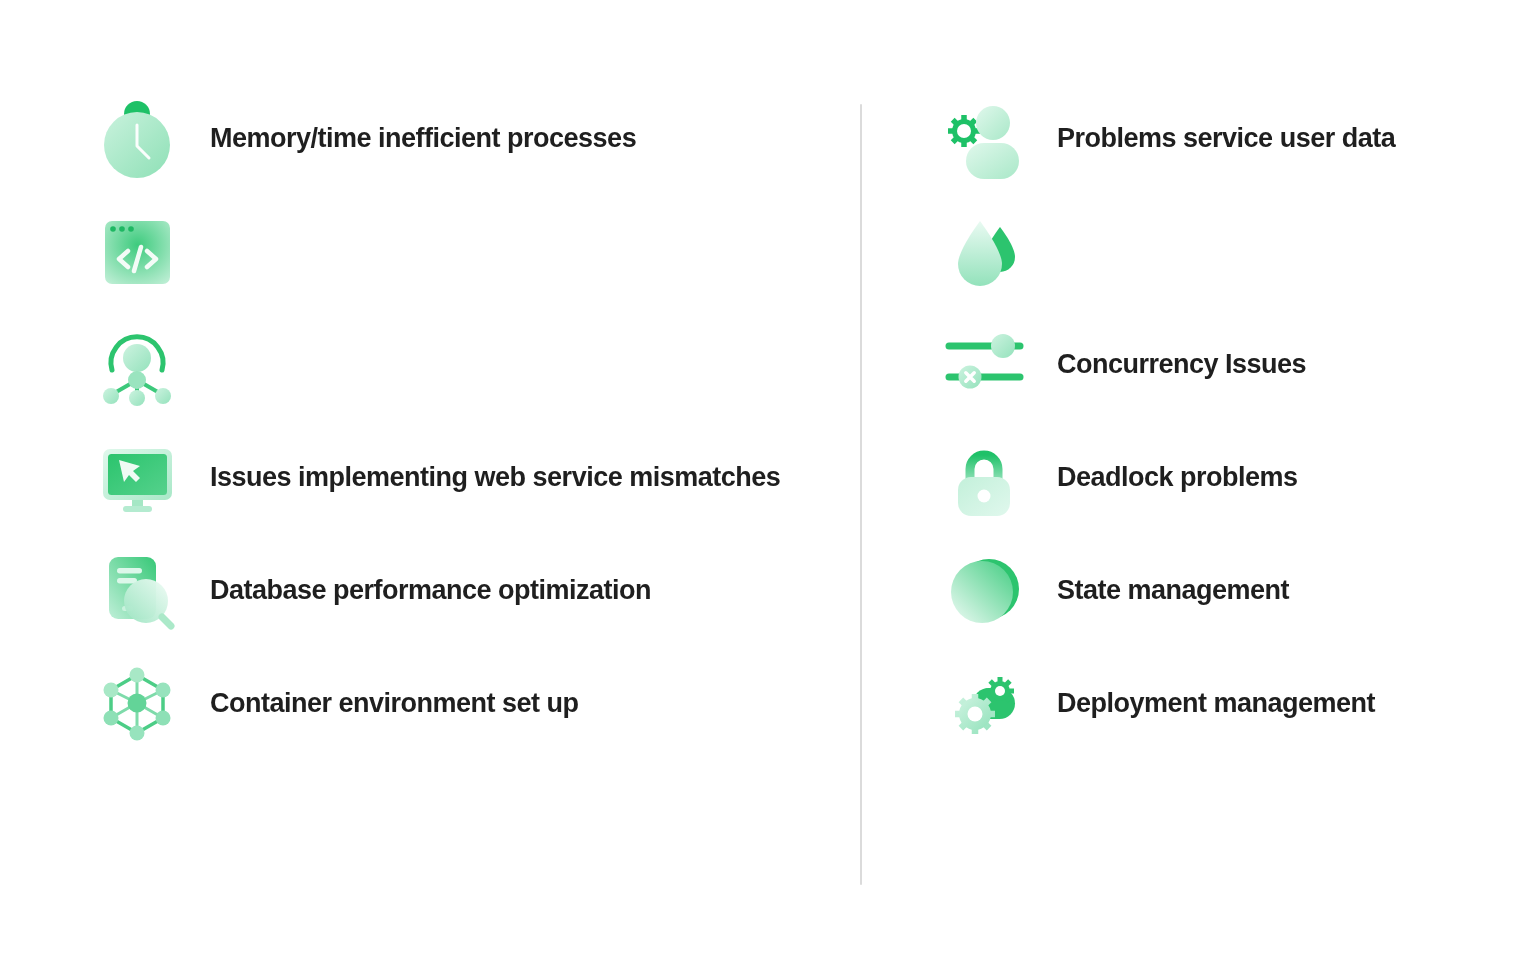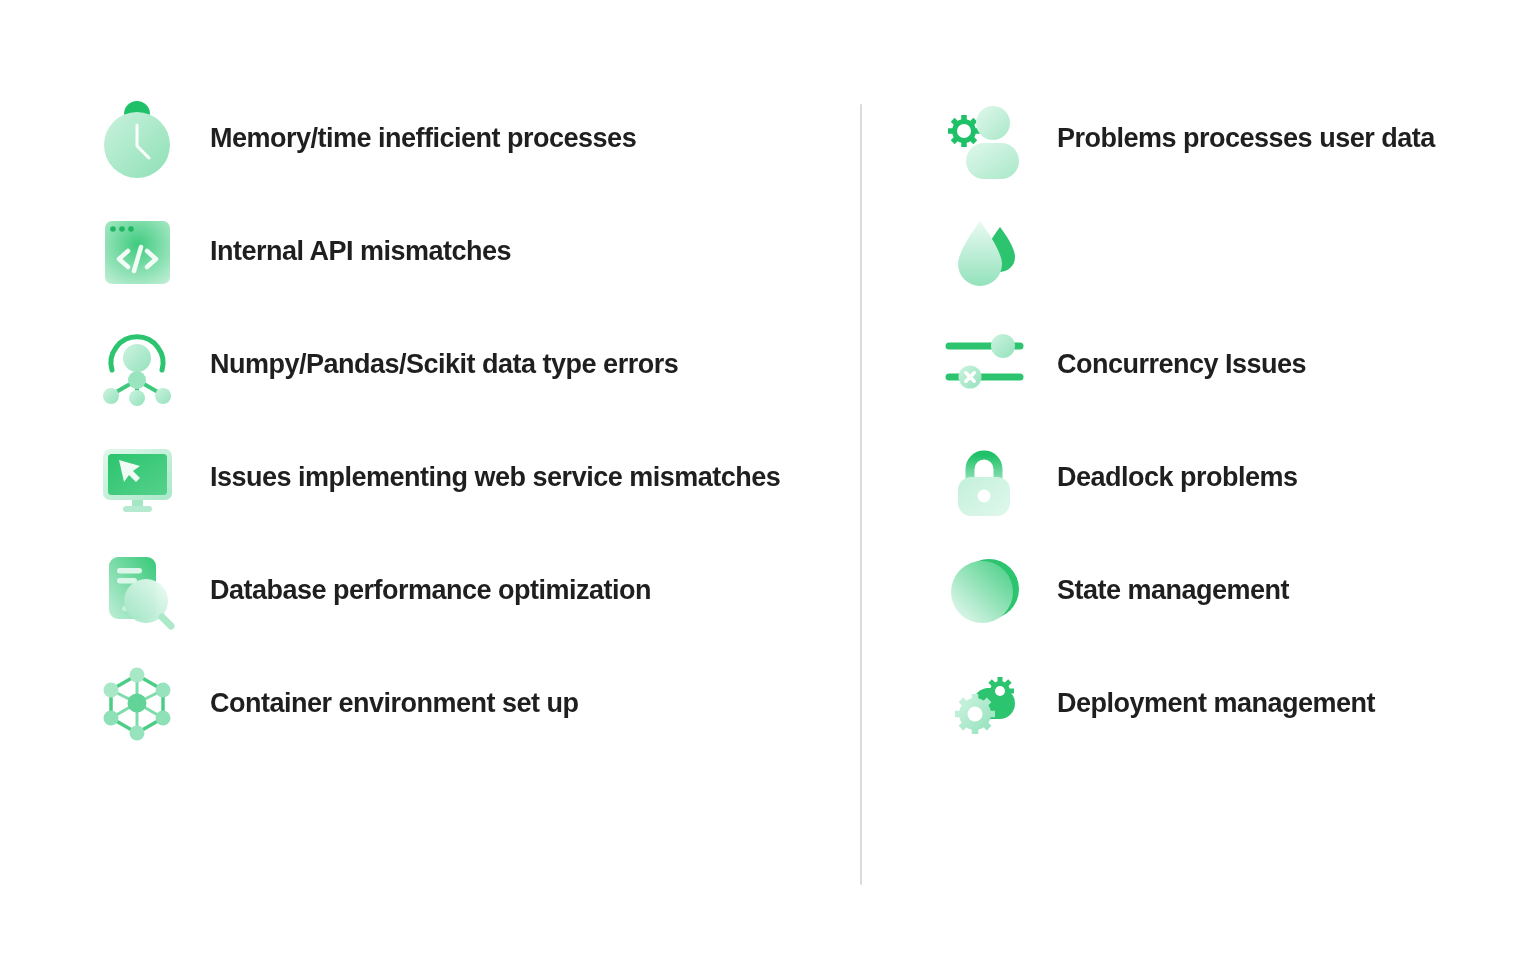--- a/index.html
+++ b/index.html
@@ -135,36 +135,34 @@
           <circle cx="17" cy="19" r="2.8" fill="#1eb863"></circle>
           <circle cx="26" cy="19" r="2.8" fill="#1eb863"></circle>
           <circle cx="35" cy="19" r="2.8" fill="#1eb863"></circle>
           <g stroke="#ffffff" stroke-width="4.5" fill="none" stroke-linecap="round" stroke-linejoin="round" opacity="0.92">
             <path d="M32 41 L23 49 L32 57"></path>
             <path d="M51 41 L60 49 L51 57"></path>
             <path d="M45 37 L38 61"></path>
           </g>
         </svg>
       </div>
-      <span class="label">Internal API mismatches</span>
     </div>
 
     <div class="row">
       <div class="icon-box">
         <svg viewBox="0 0 83 83">
           <path d="M16 47 A26 26 0 1 1 66 47" stroke="#2cc46e" stroke-width="5" fill="none" stroke-linecap="round"></path>
           <circle cx="41" cy="35" r="14" fill="url(#gLight)"></circle>
           <path d="M41 57 L15 72 M41 57 L41 74 M41 57 L67 72" stroke="#3cc97b" stroke-width="4" stroke-linecap="round"></path>
           <circle cx="41" cy="57" r="9" fill="#9ae4bf"></circle>
           <circle cx="15" cy="73" r="8" fill="url(#gLight)"></circle>
           <circle cx="41" cy="75" r="8" fill="url(#gLight)"></circle>
           <circle cx="67" cy="73" r="8" fill="url(#gLight)"></circle>
         </svg>
       </div>
-      <span class="label">Numpy/Pandas/Scikit data type errors</span>
     </div>
 
     <div class="row">
       <div class="icon-box">
         <svg viewBox="0 0 83 83">
           <rect x="7" y="13" width="69" height="51" rx="7" fill="url(#gLighter)"></rect>
           <rect x="12" y="18" width="59" height="41" rx="3.5" fill="url(#gScreen)"></rect>
           <path d="M23 24 L28 46 L33 39 L40 46 L44 42 L37 35 L44 30 Z" fill="#ffffff" opacity="0.92"></path>
           <rect x="36" y="64" width="11" height="7" fill="#a5e7c5"></rect>
           <rect x="27" y="70" width="29" height="6" rx="3" fill="#b4ebd0"></rect>
@@ -216,21 +214,21 @@
         <svg viewBox="0 0 83 83">
           <g stroke="#1ec167" stroke-width="5.5">
             <path d="M21 18 V50 M5 34 H37 M9.7 22.7 L32.3 45.3 M32.3 22.7 L9.7 45.3"></path>
           </g>
           <circle cx="21" cy="34" r="12" fill="#1ec167"></circle>
           <circle cx="21" cy="34" r="7" fill="#ffffff"></circle>
           <circle cx="50" cy="26" r="17" fill="url(#gLighter)"></circle>
           <rect x="23" y="46" width="53" height="36" rx="18" fill="url(#gLighter)"></rect>
         </svg>
       </div>
-      <span class="label">Problems processes user data</span>
+      <span class="label">Problems service user data</span>
     </div>
 
     <div class="row">
       <div class="icon-box">
         <svg viewBox="0 0 83 83">
           <path d="M57 17 C57 17 42 36 42 47 a15 15 0 0 0 30 0 C72 36 57 17 57 17 Z" fill="#2cc46e"></path>
           <path d="M37 11 C37 11 15 40 15 54 a22 22 0 0 0 44 0 C59 40 37 11 37 11 Z" fill="url(#gDropF)"></path>
         </svg>
       </div>
     </div>

